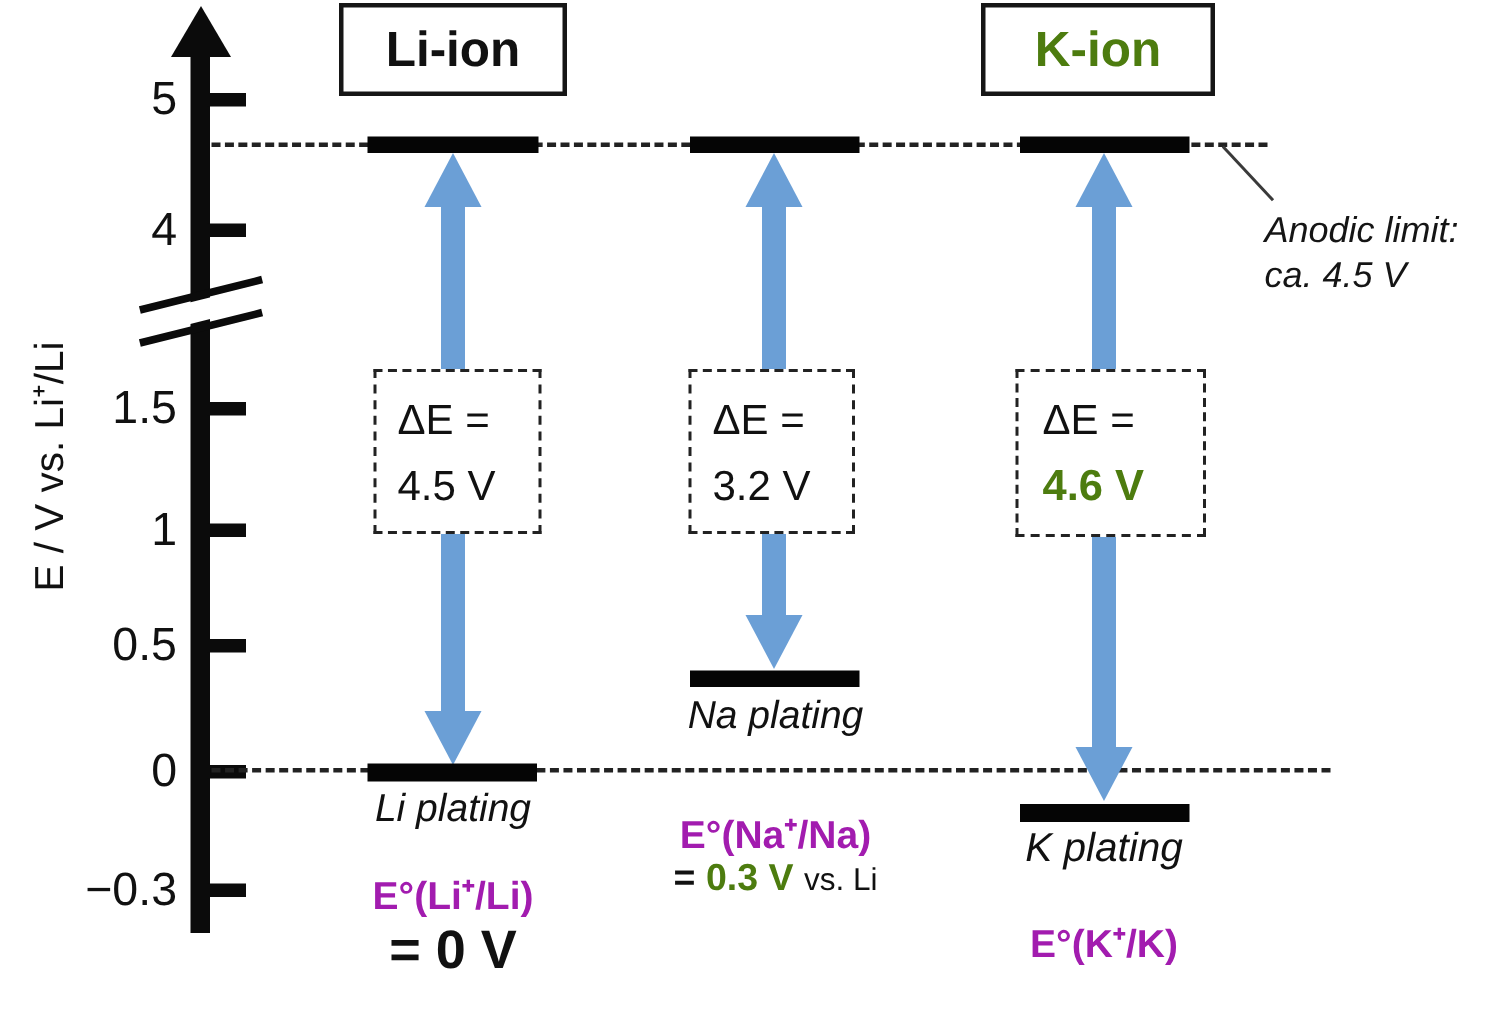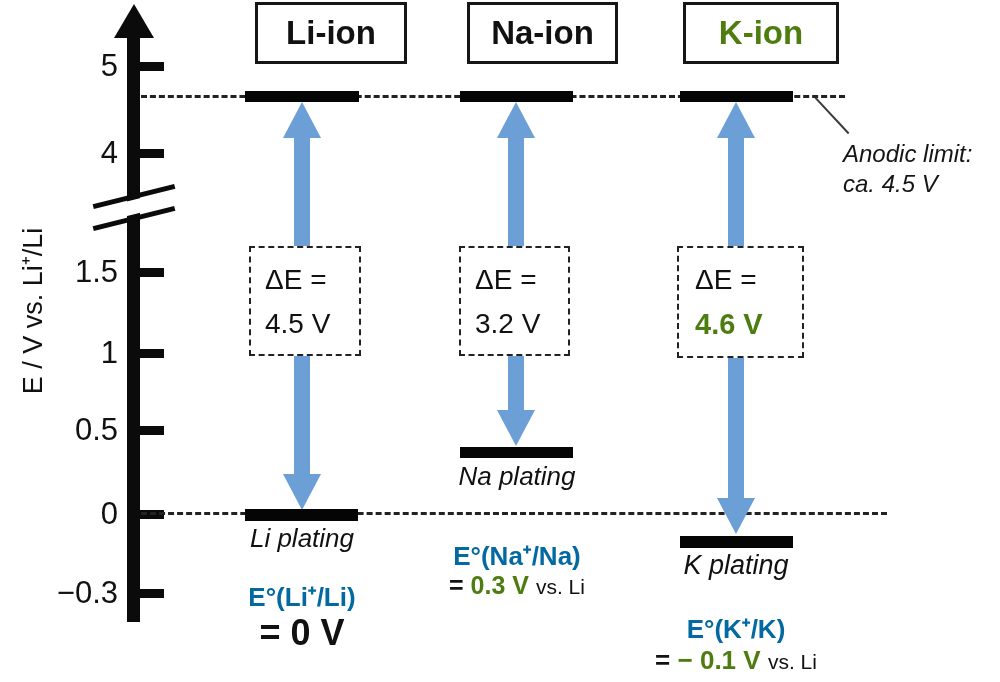--- a/index.html
+++ b/index.html
@@ -17,35 +17,35 @@
   .ylabel{left:-122px;top:296px;width:300px;height:30px;text-align:center;
     transform:rotate(-90deg);font-size:27px;color:#111;}
   .brk-white{left:92px;top:200px;width:84px;height:14px;background:#ffffff;transform:rotate(-14deg);}
   .brk-line{left:92px;width:84px;height:5px;background:#0b0b0b;transform:rotate(-14deg);}
   
   .dash{border-top:3px dashed #222;height:0;}
   
   .bar{background:#050505;}
   
   .ion-box{top:2px;height:56px;border:3px solid #161616;background:#fff;text-align:center;
-    font-weight:bold;font-size:33px;line-height:56px;margin-left:29px;}
+    font-weight:bold;font-size:33px;line-height:56px;}
   .red{color:#4d7c0f;}
   
   .shaft{width:16px;background:#6b9fd6;}
   .head-up{width:0;height:0;border-left:19px solid transparent;border-right:19px solid transparent;
     border-bottom:36px solid #6b9fd6;}
   .head-down{width:0;height:0;border-left:19px solid transparent;border-right:19px solid transparent;
     border-top:36px solid #6b9fd6;}
   
   .de-box{top:246px;border:2px dashed #222;background:#fff;z-index:5;box-sizing:border-box;
     padding:10px 0 0 14px;font-size:28px;line-height:44px;color:#111;}
   .de-value-red{font-weight:bold;font-size:29px;}
   
   .plating{font-style:italic;font-size:26px;text-align:center;color:#111;}
-  .eo{font-weight:bold;font-size:26px;text-align:center;color:#0369a1;}
+  .eo{font-weight:bold;font-size:26px;text-align:center;color:#a21caf;}
   .eo-line{font-size:25px;text-align:center;color:#111;}
   .eo-line .eq{font-weight:bold;}
   .eo-line .val{font-weight:bold;}
   .eo-line .suffix{font-weight:normal;font-size:21px;}
   
   .anodic{left:843px;top:139px;width:160px;font-style:italic;font-size:24px;line-height:30px;color:#151515;}
   .pointer{left:816px;top:97px;width:49px;height:0;border-top:2px solid #3a3a3a;
     transform-origin:0 0;transform:rotate(47deg);}
 </style>
 </head>
@@ -98,23 +98,20 @@
     <div>4.5 V</div>
   </div>
   <div class="abs bar" style="left:245px;top:509px;width:113px;height:12px"></div>
   <div class="abs plating" style="left:202px;top:523px;width:200px">Li plating</div>
   <div class="abs eo" style="left:202px;top:578px;width:200px">E°(Li⁺/Li)</div>
   <div class="abs eo-line" style="left:202px;top:612px;width:200px;font-size:36px">
     <span class="eq">=</span>
     <span class="val">0 V</span>
   </div>
 
-  <div class="abs ion-box" style="left:438px;width:145px">
-    <span>Na-ion</span>
-  </div>
   <div class="abs bar" style="left:460px;top:91px;width:113px;height:11px"></div>
   <div class="abs head-up" style="left:497px;top:102px"></div>
   <div class="abs shaft" style="left:508px;top:136px;height:276px"></div>
   <div class="abs head-down" style="left:497px;top:410px"></div>
   <div class="abs de-box" style="left:459px;width:111px;height:110px">
     <div>ΔE =</div>
     <div>3.2 V</div>
   </div>
   <div class="abs bar" style="left:460px;top:447px;width:113px;height:11px"></div>
   <div class="abs plating" style="left:417px;top:461px;width:200px">Na plating</div>
@@ -132,19 +129,14 @@
   <div class="abs head-up" style="left:717px;top:102px"></div>
   <div class="abs shaft" style="left:728px;top:136px;height:364px"></div>
   <div class="abs head-down" style="left:717px;top:498px"></div>
   <div class="abs de-box" style="left:677px;width:127px;height:112px;padding-left:16px">
     <div>ΔE =</div>
     <div class="de-value-red red">4.6 V</div>
   </div>
   <div class="abs bar" style="left:680px;top:536px;width:113px;height:12px"></div>
   <div class="abs eo" style="left:636px;top:610px;width:200px">E°(K⁺/K)</div>
   <div class="abs plating" style="left:636px;top:550px;width:200px;font-size:27px">K plating</div>
-  <div class="abs eo-line" style="left:626px;top:645px;width:220px;font-size:26px">
-    <span class="eq">=</span>
-    <span class="val red">− 0.1 V</span>
-    <span class="suffix">vs. Li</span>
-  </div>
 
 </div>
 
 </body></html>

